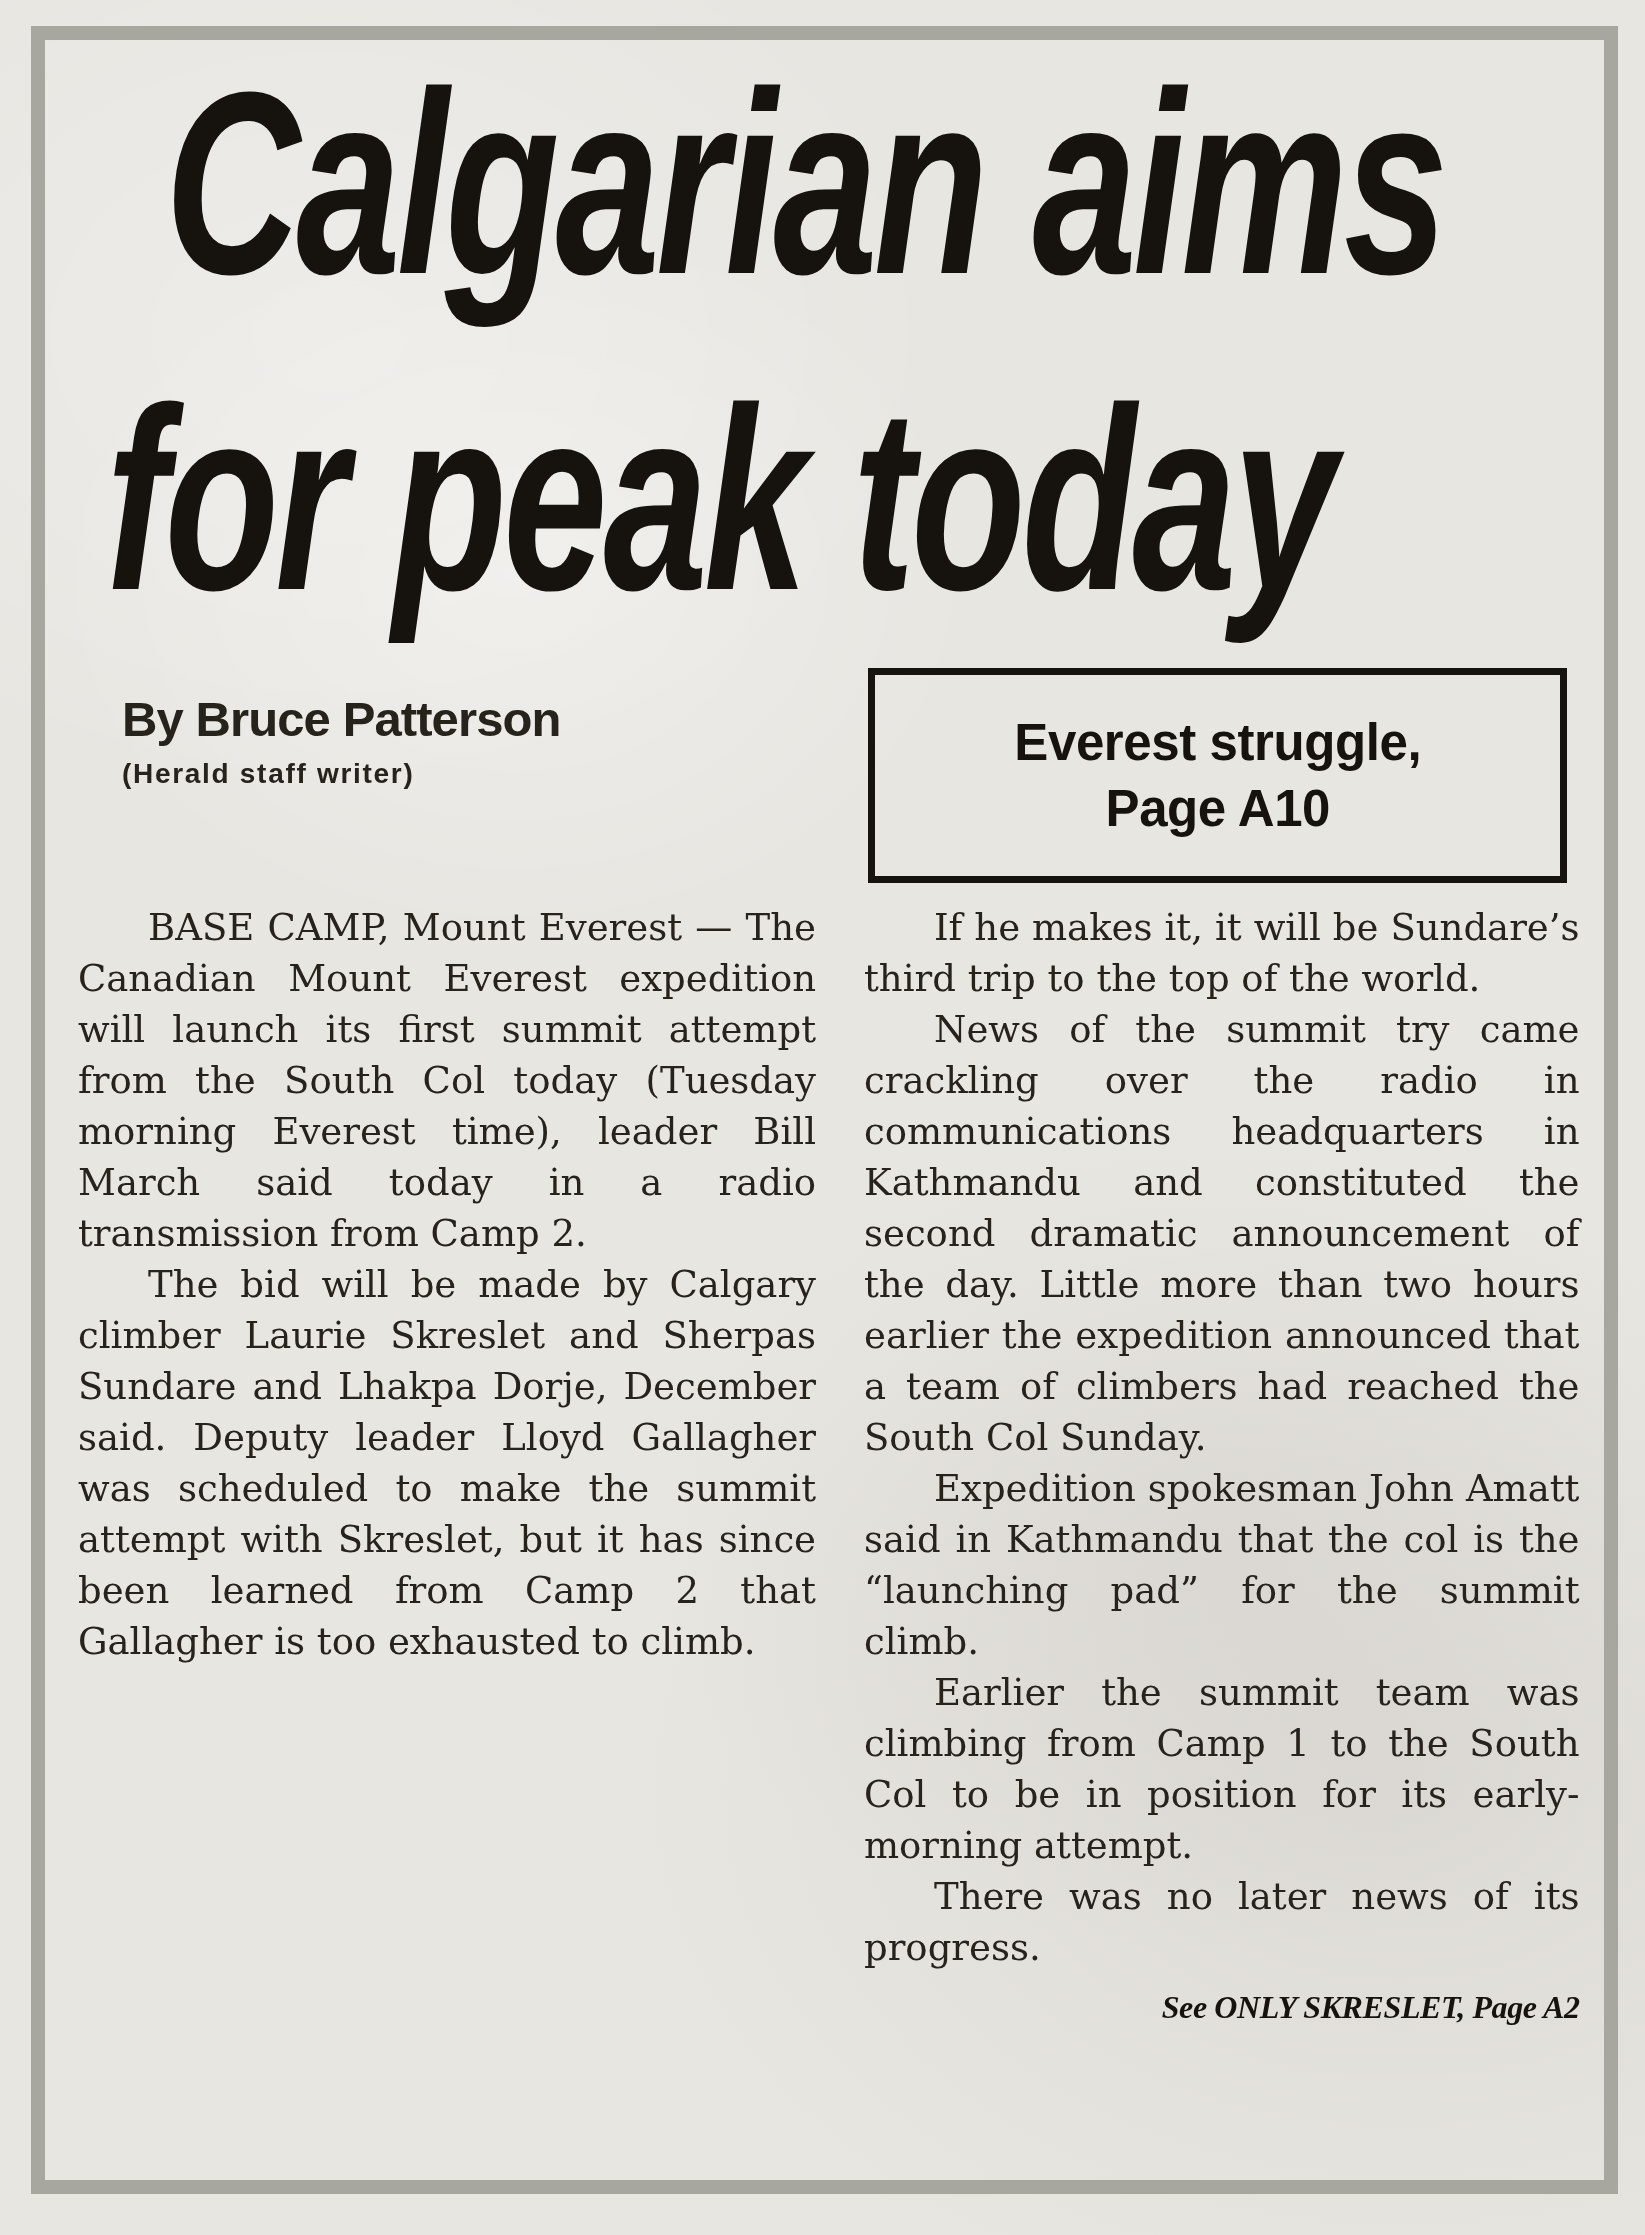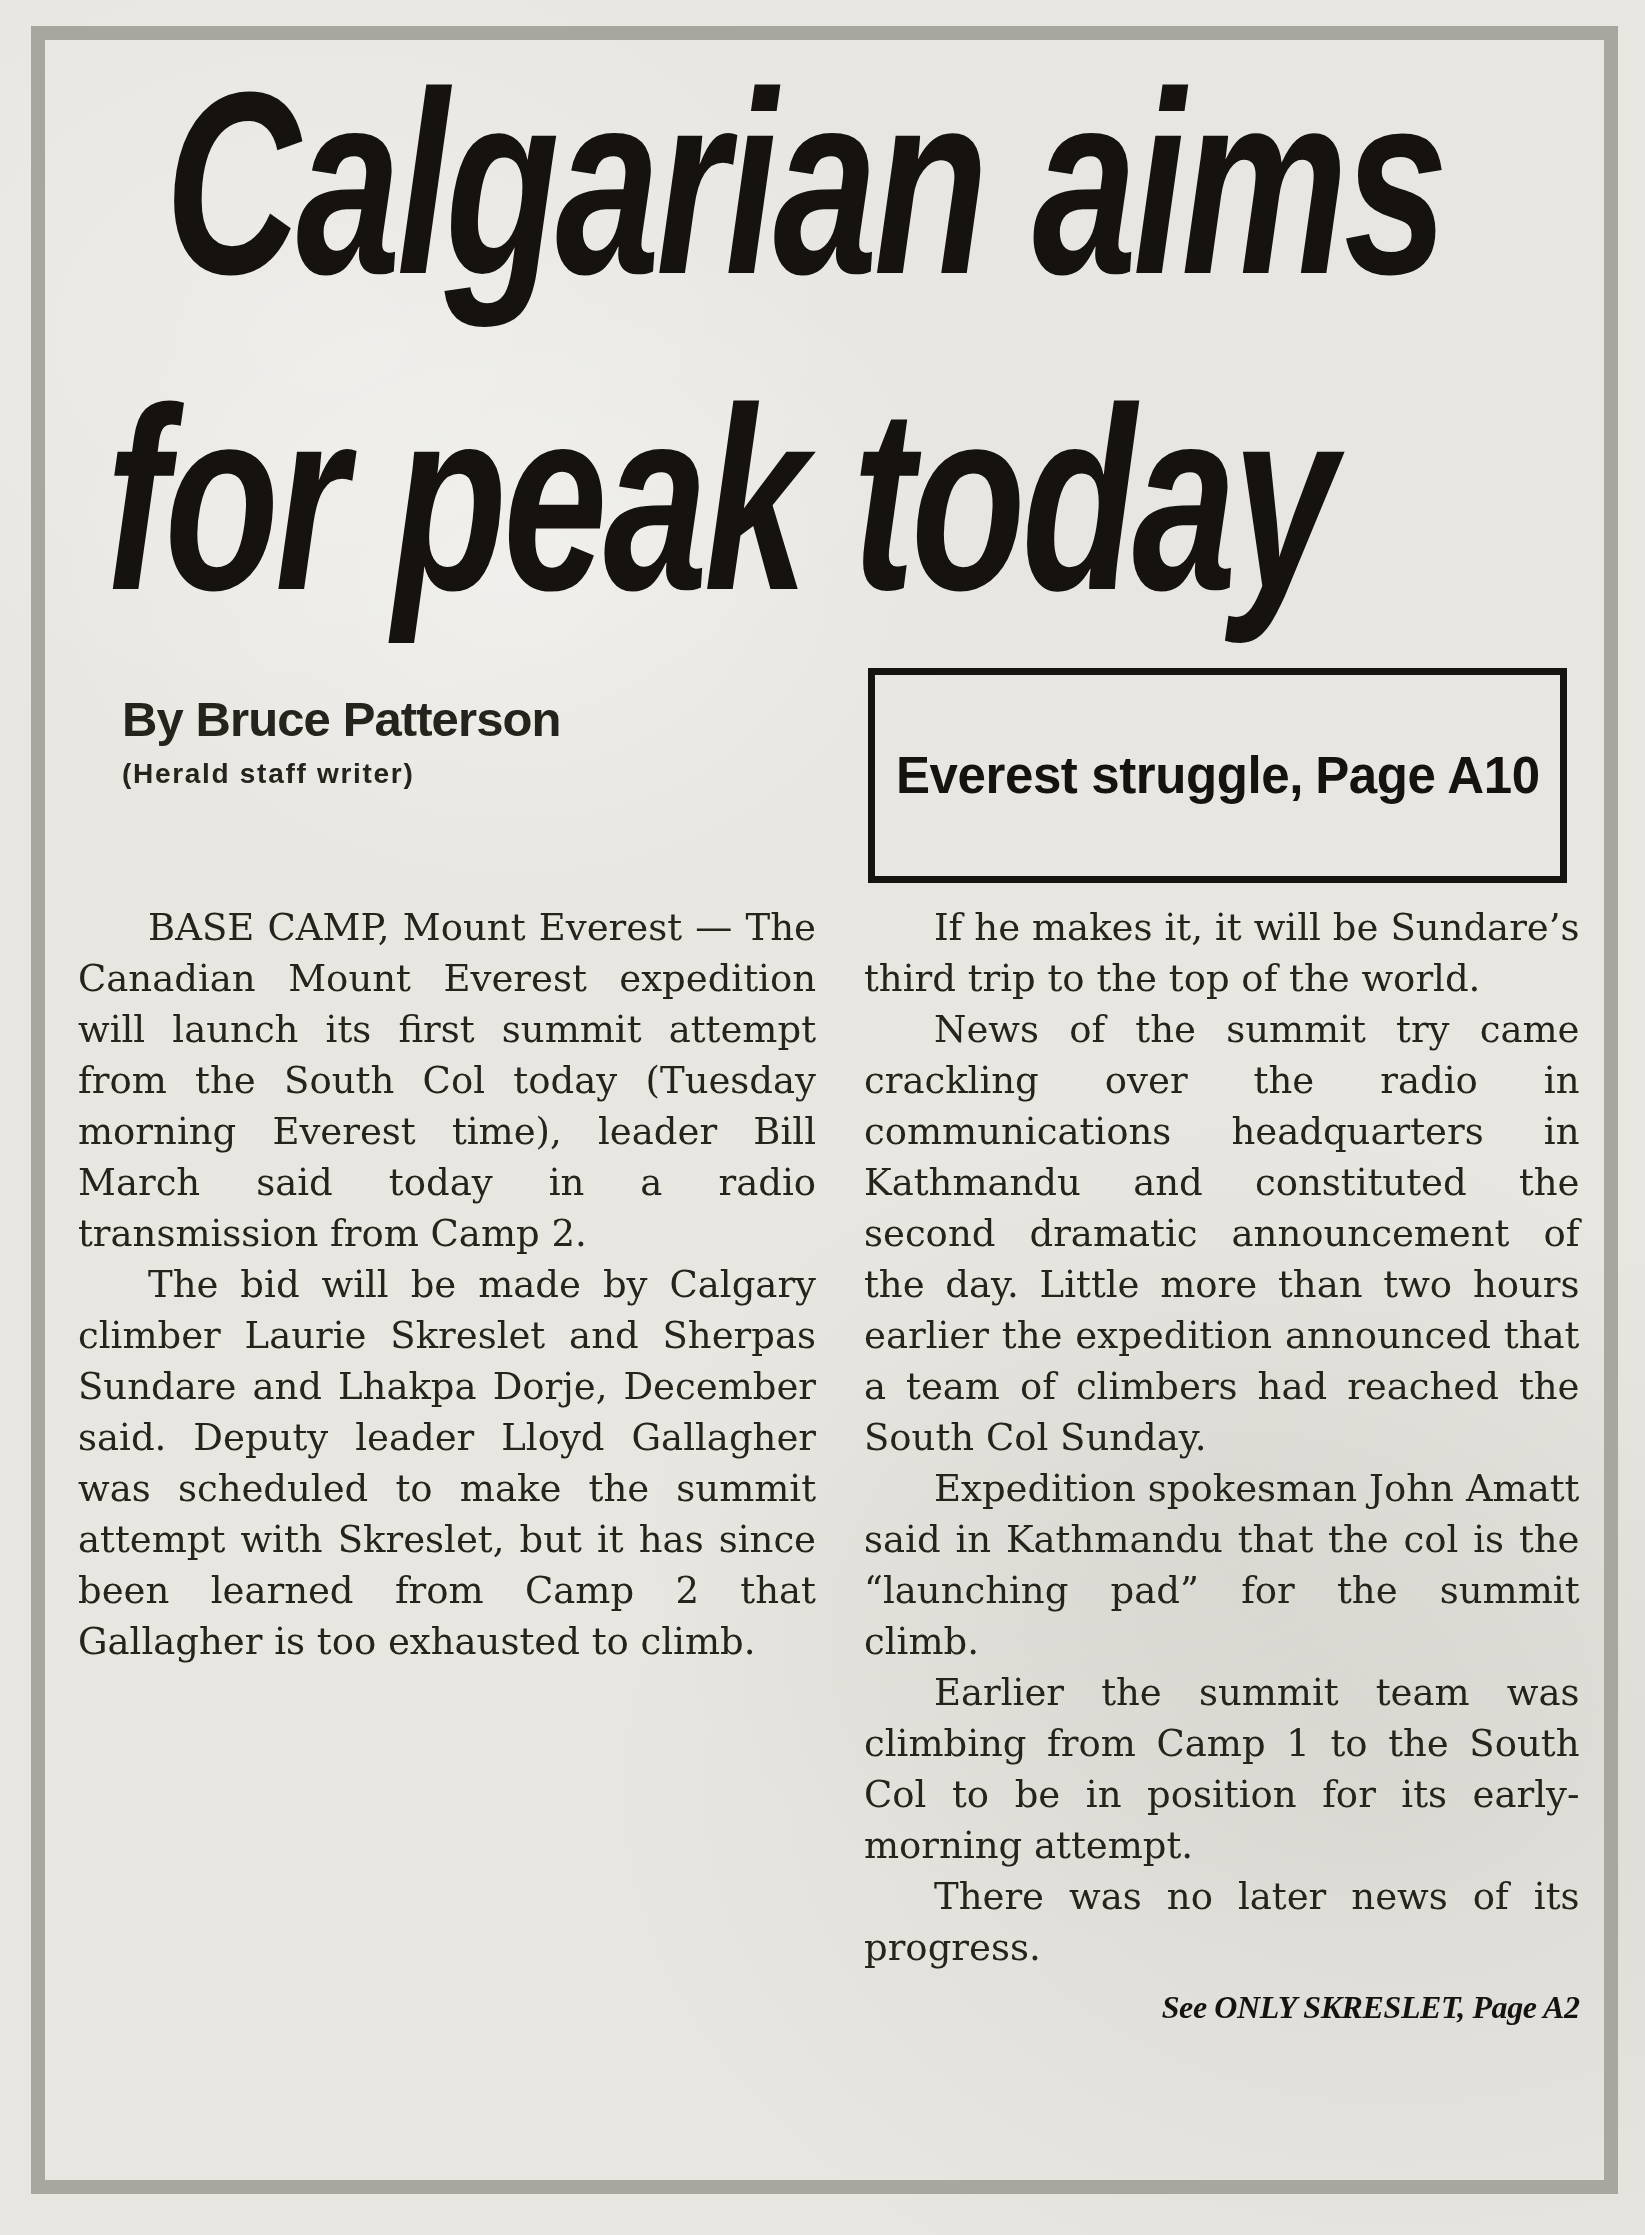--- a/index.html
+++ b/index.html
@@ -73,21 +73,21 @@
     line-height: 44px;
     margin: 5.2px 0 10.5px;
   }
   .teaser-box {
     flex: 0 0 auto;
     width: 699px;
     min-height: 215px;
     margin-right: 12.2px;
     border: 7px solid var(--box-border);
     display: flex;
-    flex-direction: row;
+    flex-direction: column;
     justify-content: center;
     align-items: center;
     gap: 12.2px;
     padding: 17.5px 8.7px;
     color: var(--headline-ink);
   }
   .teaser-line {
     font-size: 51px;
     font-weight: bold;
     letter-spacing: -0.4px;

